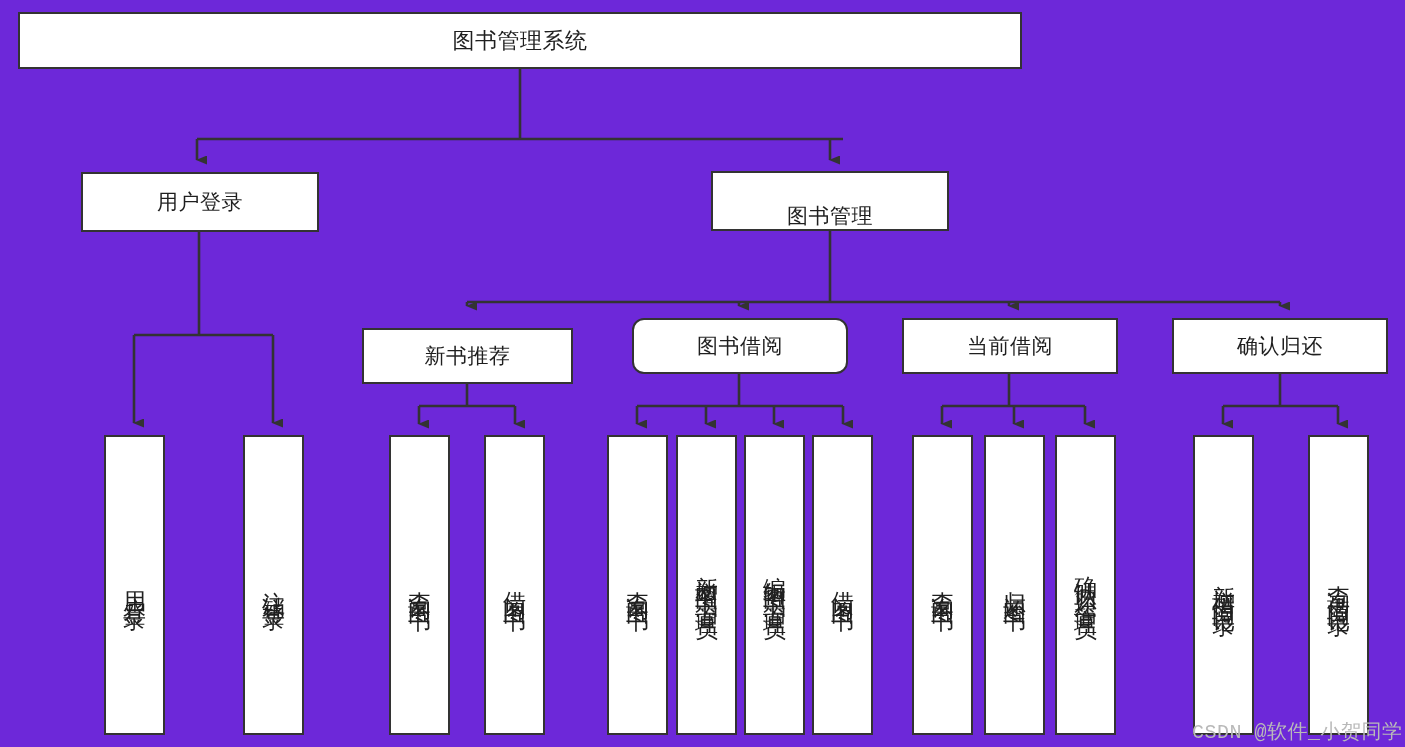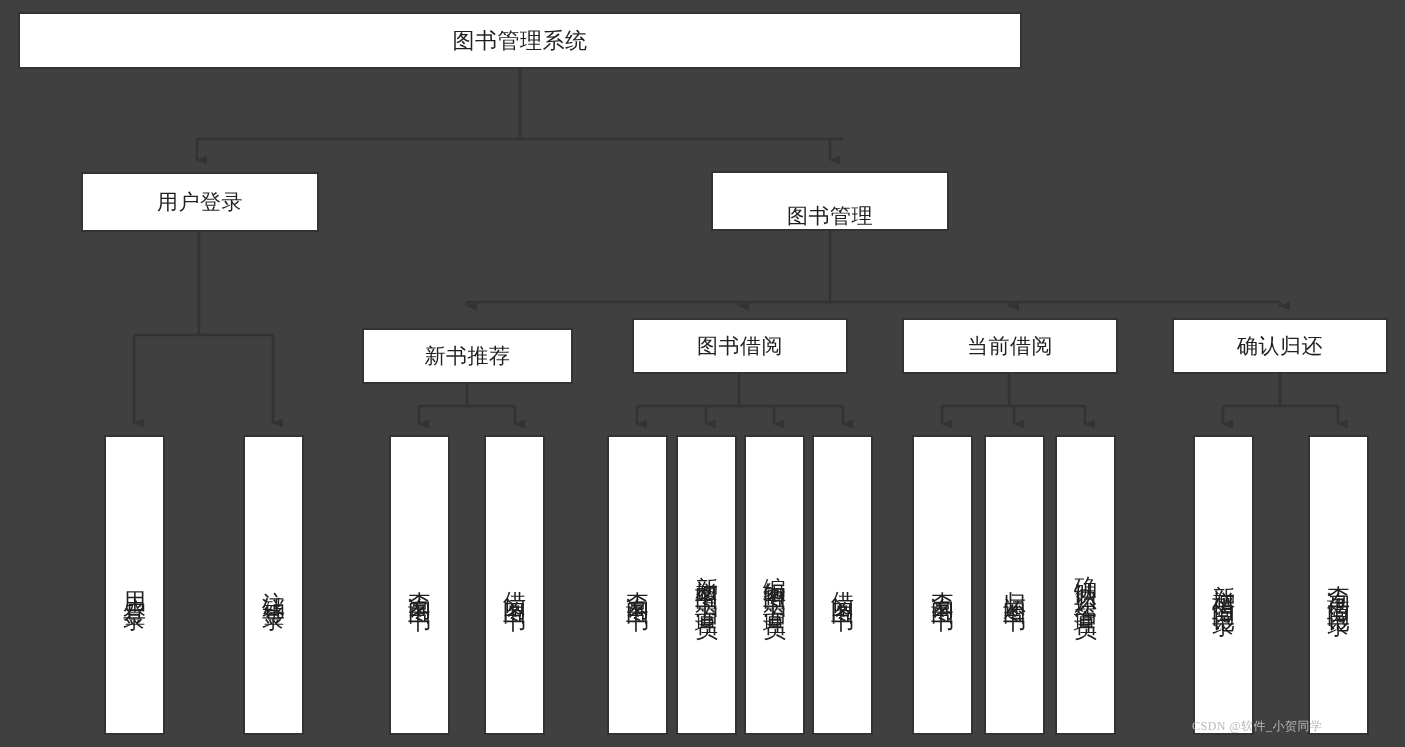--- a/index.html
+++ b/index.html
@@ -8,21 +8,21 @@
     padding: 0;
     background: #ffffff;
   }
   body {
     font-family: "Liberation Sans", "DejaVu Sans", sans-serif;
   }
   #canvas {
     position: relative;
     width: 1405px;
     height: 747px;
-    background: #404040;
+    background: #6d28d9;
     overflow: hidden;
   }
   svg.edges {
     position: absolute;
     left: 0;
     top: 0;
     width: 1405px;
     height: 747px;
     pointer-events: none;
   }
@@ -62,24 +62,24 @@
     text-orientation: upright;
     font-size: 23px;
     line-height: 1.0;
     letter-spacing: 6px;
     white-space: normal;
     max-height: 100%;
   }
   .watermark {
     position: absolute;
     color: #b9b9b9;
-    font-size: 12px;
+    font-size: 20px;
     white-space: nowrap;
     letter-spacing: 0.5px;
-    font-family: Liberation Serif, serif;
+    font-family: Liberation Mono, monospace;
   }
 </style>
 </head>
 <body>
 
 <div id="canvas">
 
   <svg class="edges" viewBox="0 0 1405 747" xmlns="http://www.w3.org/2000/svg">
     <defs>
       <marker id="arrowhead" markerWidth="9" markerHeight="11" refX="4.5" refY="10" orient="auto" markerUnits="userSpaceOnUse">
@@ -136,21 +136,21 @@
       </div>
       <div class="node horiz" style="left: 81px; top: 172px; width: 238px; height: 60px;">
         <span class="node-label">用户登录</span>
       </div>
       <div class="node horiz" style="left: 711px; top: 171px; width: 238px; height: 60px; align-items: flex-end;">
         <span class="node-label">图书管理</span>
       </div>
       <div class="node horiz" style="left: 362px; top: 328px; width: 211px; height: 56px;">
         <span class="node-label">新书推荐</span>
       </div>
-      <div class="node horiz" style="left: 632px; top: 318px; width: 216px; height: 56px;">
+      <div class="node horiz" style="left: 632px; top: 318px; width: 216px; height: 56px; border-radius: 12px;">
         <span class="node-label">图书借阅</span>
       </div>
       <div class="node horiz" style="left: 902px; top: 318px; width: 216px; height: 56px;">
         <span class="node-label">当前借阅</span>
       </div>
       <div class="node horiz" style="left: 1172px; top: 318px; width: 216px; height: 56px;">
         <span class="node-label">确认归还</span>
       </div>
       <div class="node vert" style="left: 104px; top: 435px; width: 61px; height: 300px;">
         <span class="node-label">用户登录</span>

